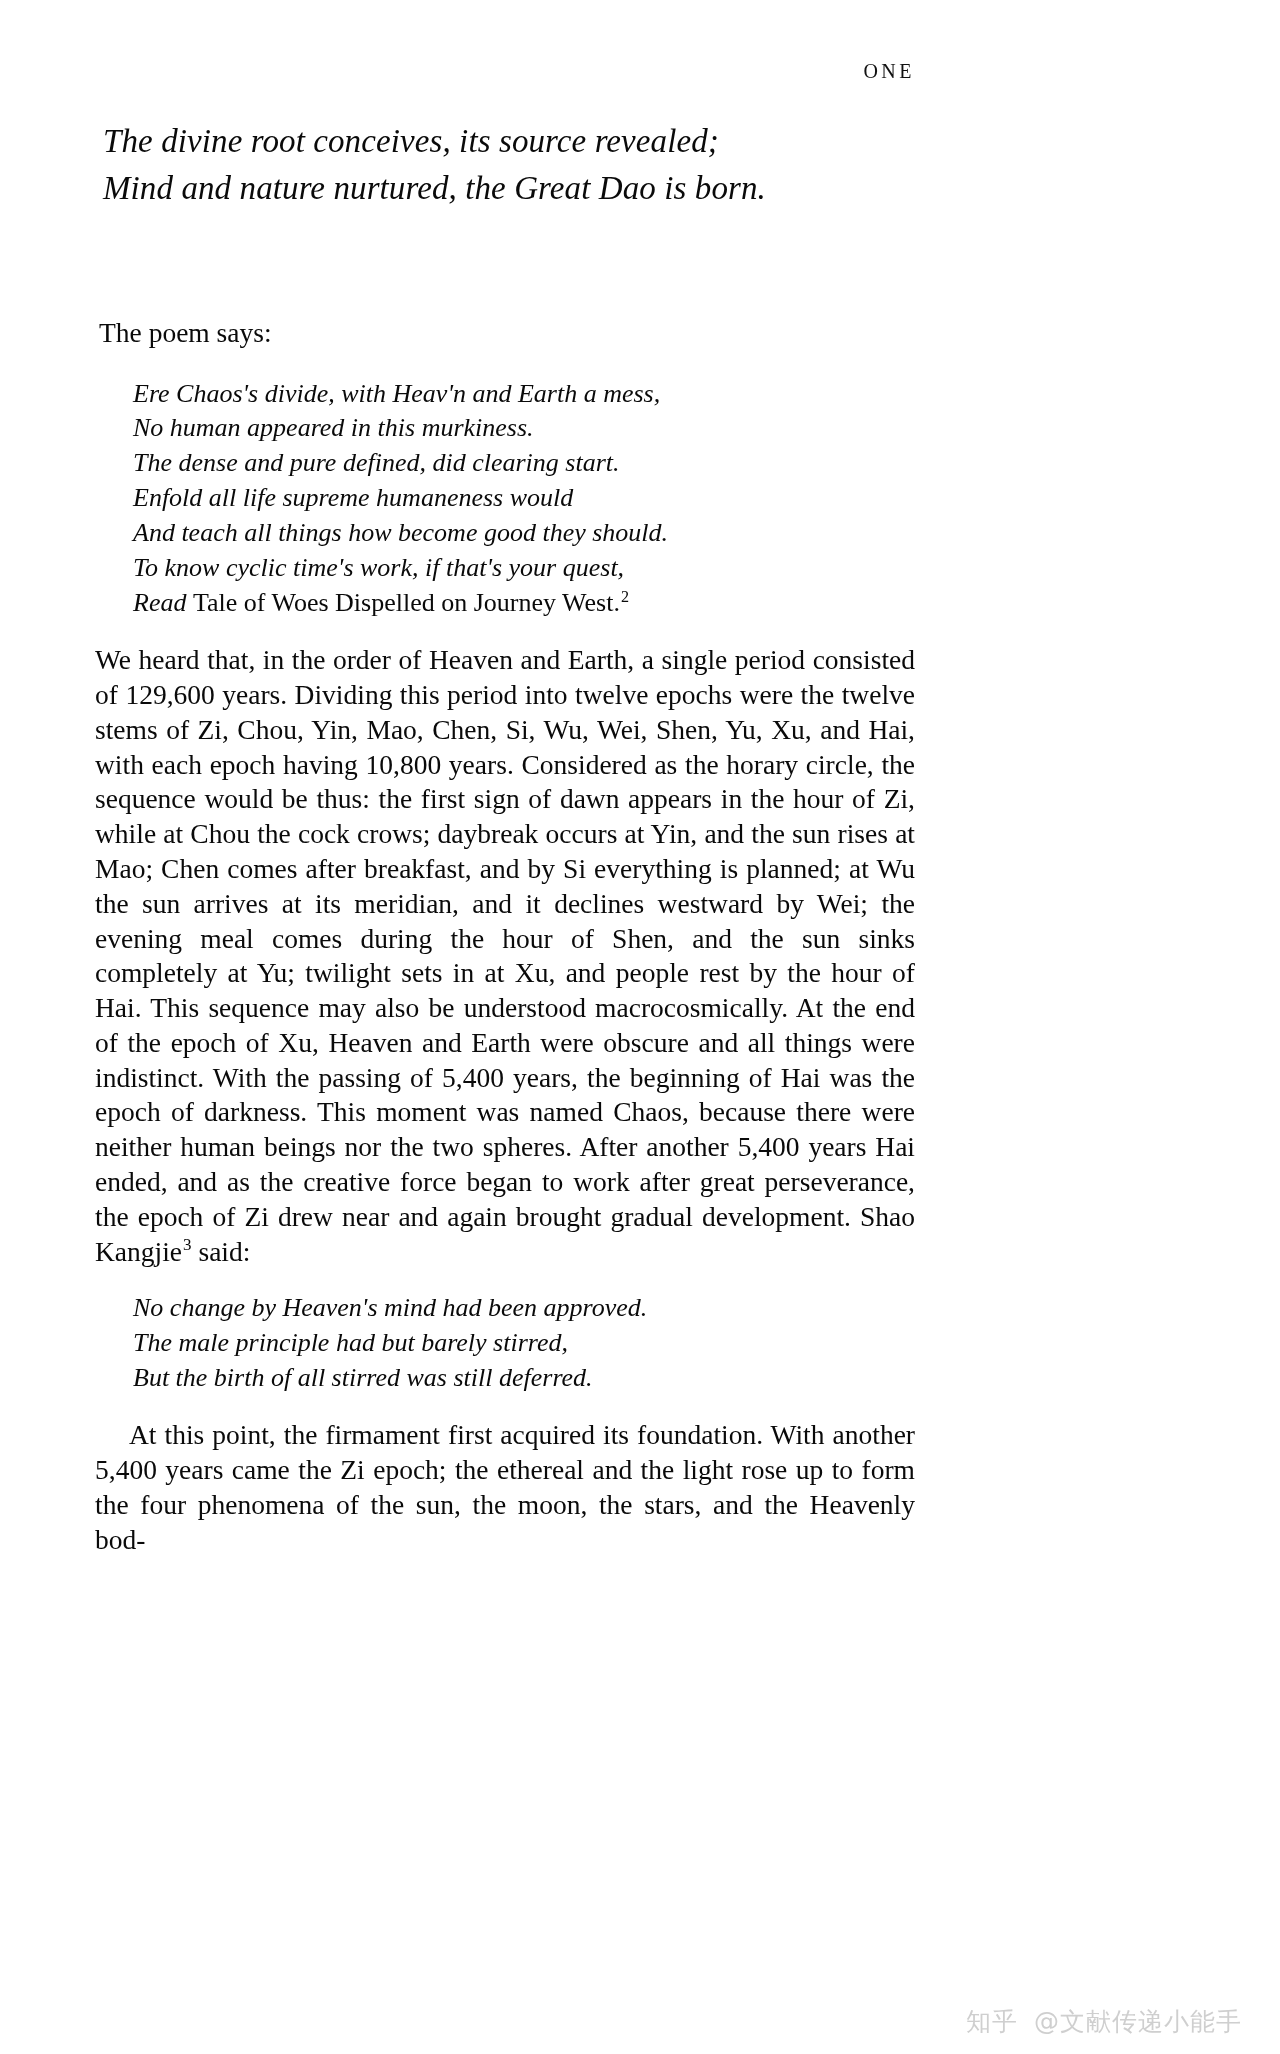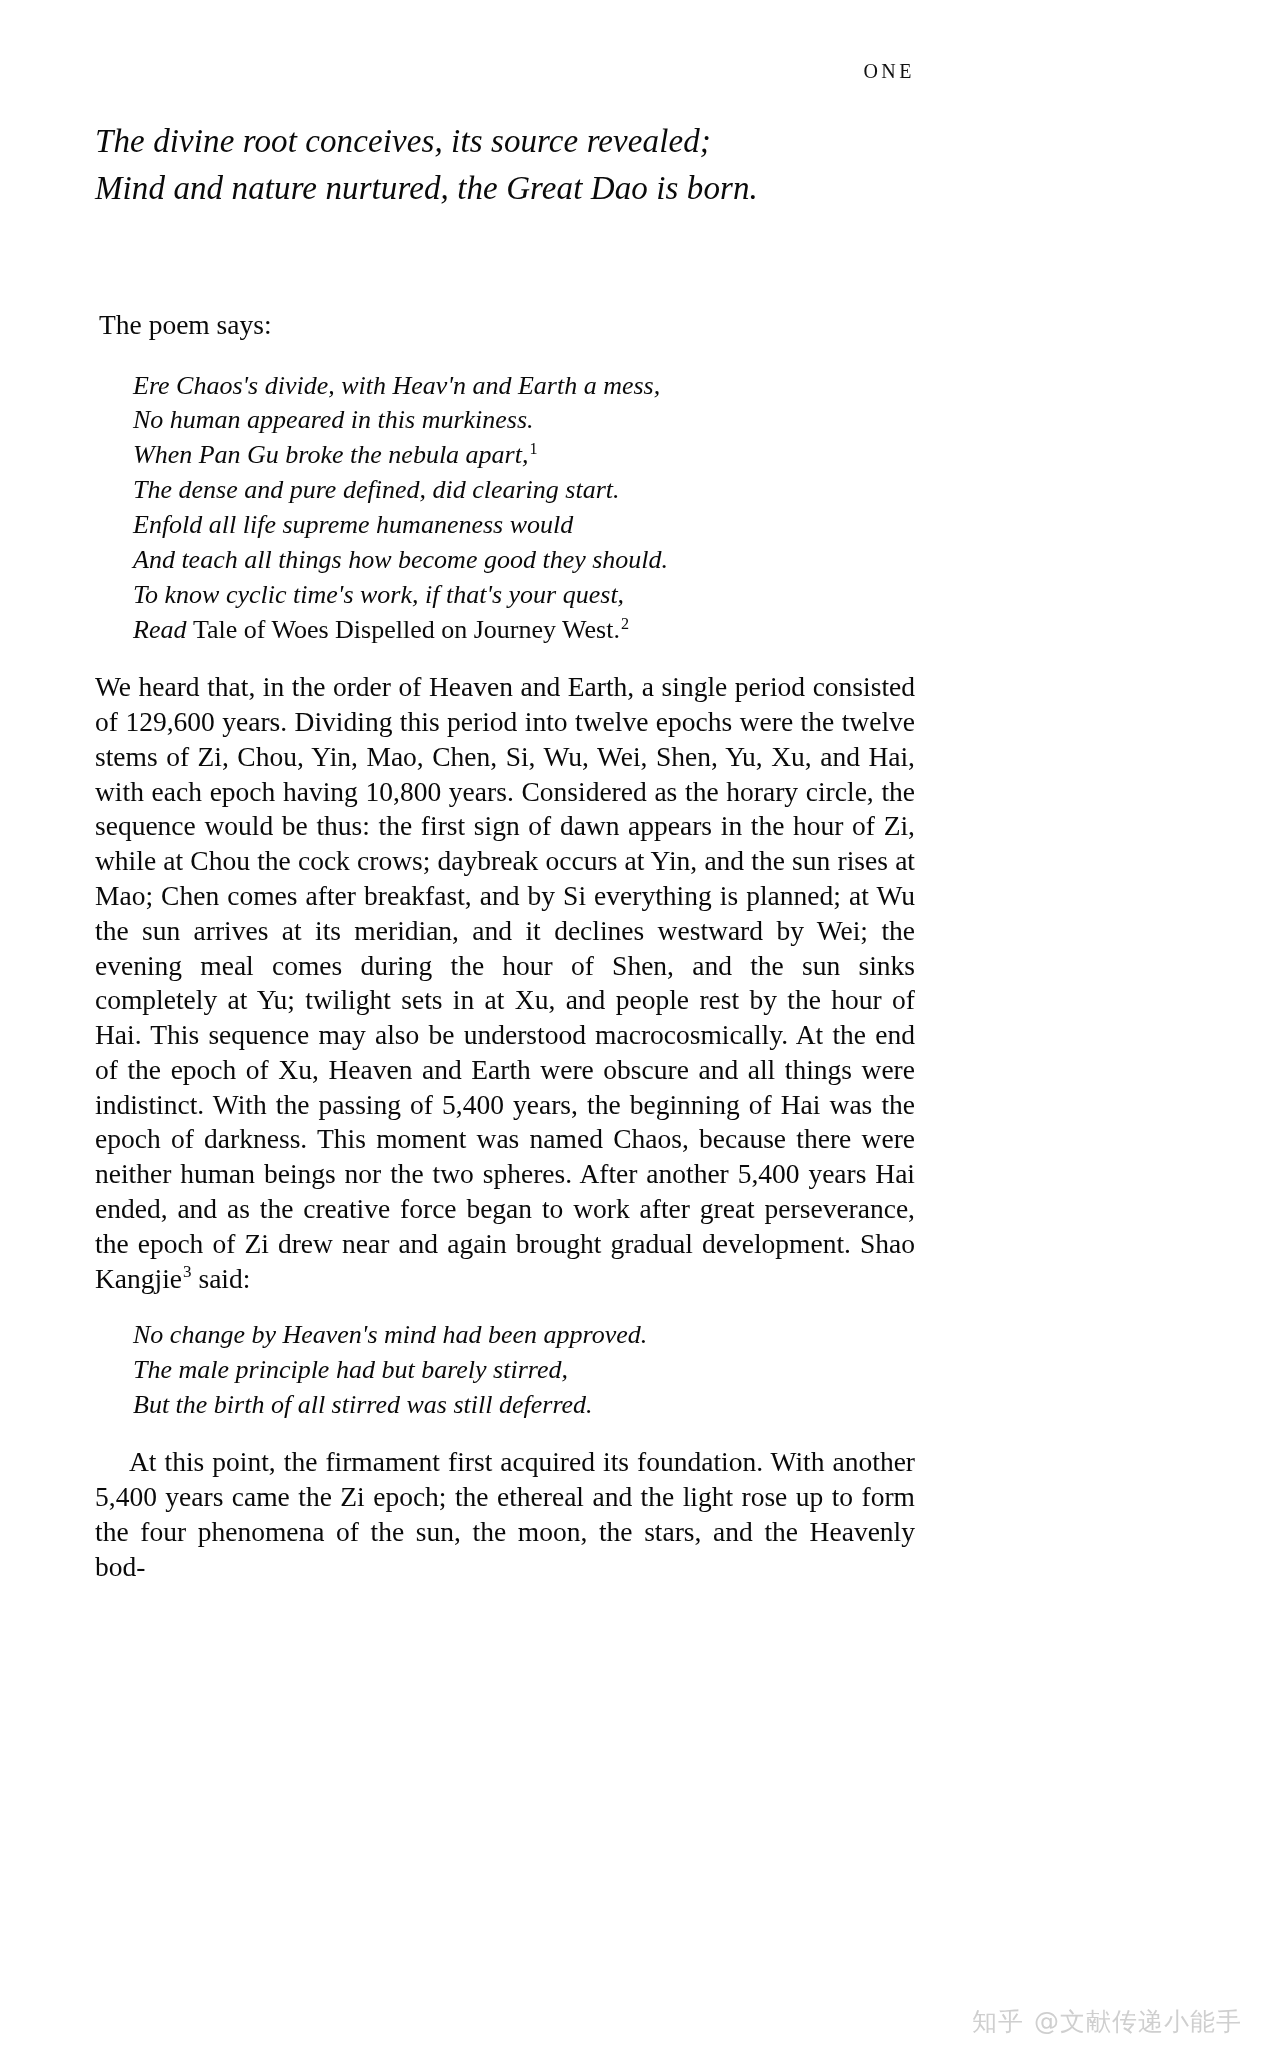--- a/index.html
+++ b/index.html
@@ -45,21 +45,21 @@
     text-align: right;
   }
 
   
   .chapter-title {
     font-family: "Liberation Serif", "DejaVu Serif", serif;
     font-style: italic;
     font-size: 33px;
     line-height: 1.42;
     color: #0a0a0a;
-    margin: 0;
+    margin: 8px;
     letter-spacing: 0.1px;
   }
   .chapter-title .tline { display: block; white-space: nowrap; }
 
   
   .body-para {
     font-size: 27.5px;
     line-height: 1.265;
     text-align: justify;
     text-justify: inter-word;
@@ -99,21 +99,21 @@
   .spacer-md { height: 30px; }
   .spacer-sm { height: 22px; }
 
   
   .watermark {
     position: absolute;
     right: 38px;
     bottom: 16px;
     display: flex;
     align-items: center;
-    gap: 10px;
+    gap: 16px;
     color: #cfcfcf;
     font-family: "DejaVu Sans", "Liberation Sans", sans-serif;
     font-size: 25px;
     letter-spacing: 1px;
     user-select: none;
   }
   .watermark .wm-logo { font-weight: 400; }
   .watermark .wm-handle { font-weight: 400; }
 </style>
 </head>
@@ -133,21 +133,20 @@
     <div class="spacer-lg"></div>
     <div class="spacer-md"></div>
 
     <p class="intro-line">The poem says:</p>
 
     <div class="spacer-sm"></div>
 
     <div class="verse">
       <span class="vline">Ere Chaos's divide, with Heav'n and Earth a mess,</span>
       <span class="vline">No human appeared in this murkiness.</span>
-      <span class="vline"><span>When Pan Gu broke the nebula apart,</span><sup class="fn">1</sup></span>
       <span class="vline">The dense and pure defined, did clearing start.</span>
       <span class="vline">Enfold all life supreme humaneness would</span>
       <span class="vline">And teach all things how become good they should.</span>
       <span class="vline">To know cyclic time's work, if that's your quest,</span>
       <span class="vline"><span>Read </span><span class="roman">Tale of Woes Dispelled on Journey West.</span><sup class="fn">2</sup></span>
     </div>
 
     <div class="spacer-sm"></div>
 
     <p class="body-para lead"><span>We heard that, in the order of Heaven and Earth, a single period consisted of 129,600 years. Dividing this period into twelve epochs were the twelve stems of Zi, Chou, Yin, Mao, Chen, Si, Wu, Wei, Shen, Yu, Xu, and Hai, with each epoch having 10,800 years. Considered as the horary circle, the sequence would be thus: the first sign of dawn appears in the hour of Zi, while at Chou the cock crows; daybreak occurs at Yin, and the sun rises at Mao; Chen comes after breakfast, and by Si everything is planned; at Wu the sun arrives at its meridian, and it declines westward by Wei; the evening meal comes during the hour of Shen, and the sun sinks completely at Yu; twilight sets in at Xu, and people rest by the hour of Hai. This sequence may also be understood macrocosmically. At the end of the epoch of Xu, Heaven and Earth were obscure and all things were indistinct. With the passing of 5,400 years, the beginning of Hai was the epoch of darkness. This moment was named Chaos, because there were neither human beings nor the two spheres. After another 5,400 years Hai ended, and as the creative force began to work after great perseverance, the epoch of Zi drew near and again brought gradual development. Shao Kangjie</span><sup class="fn">3</sup><span> said:</span></p>

